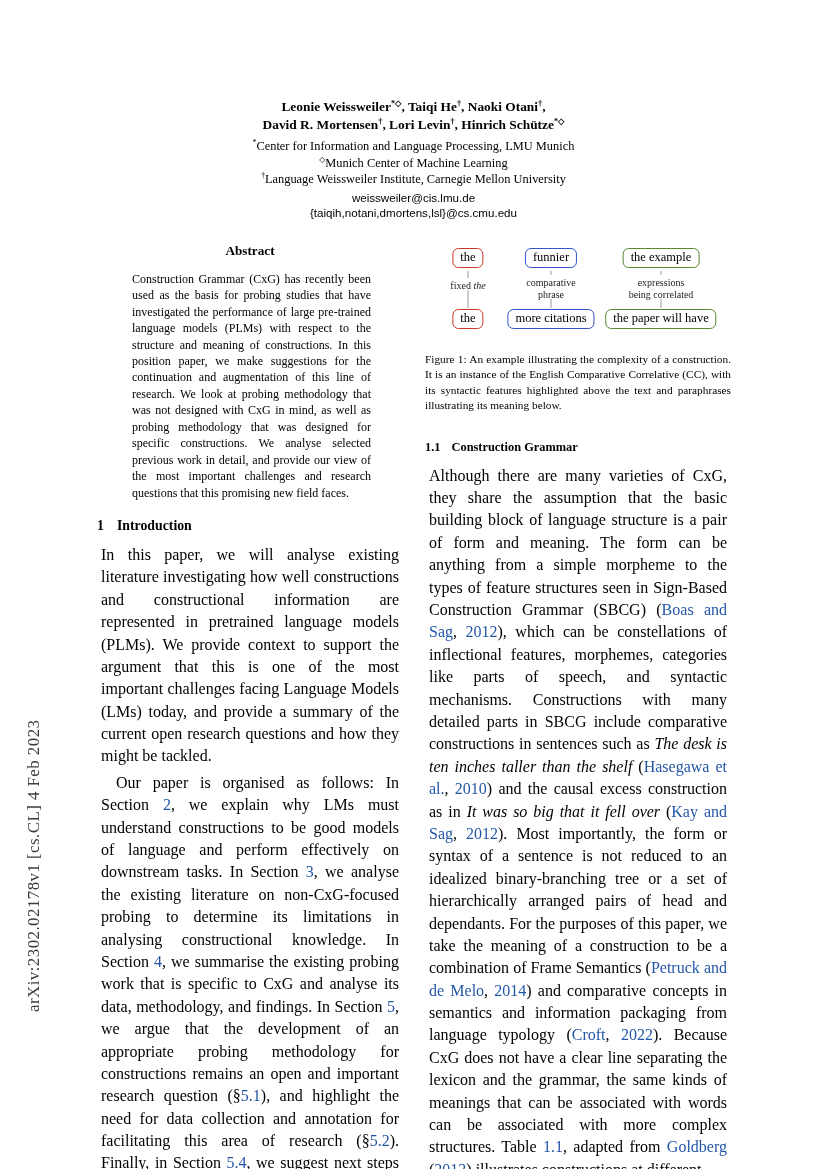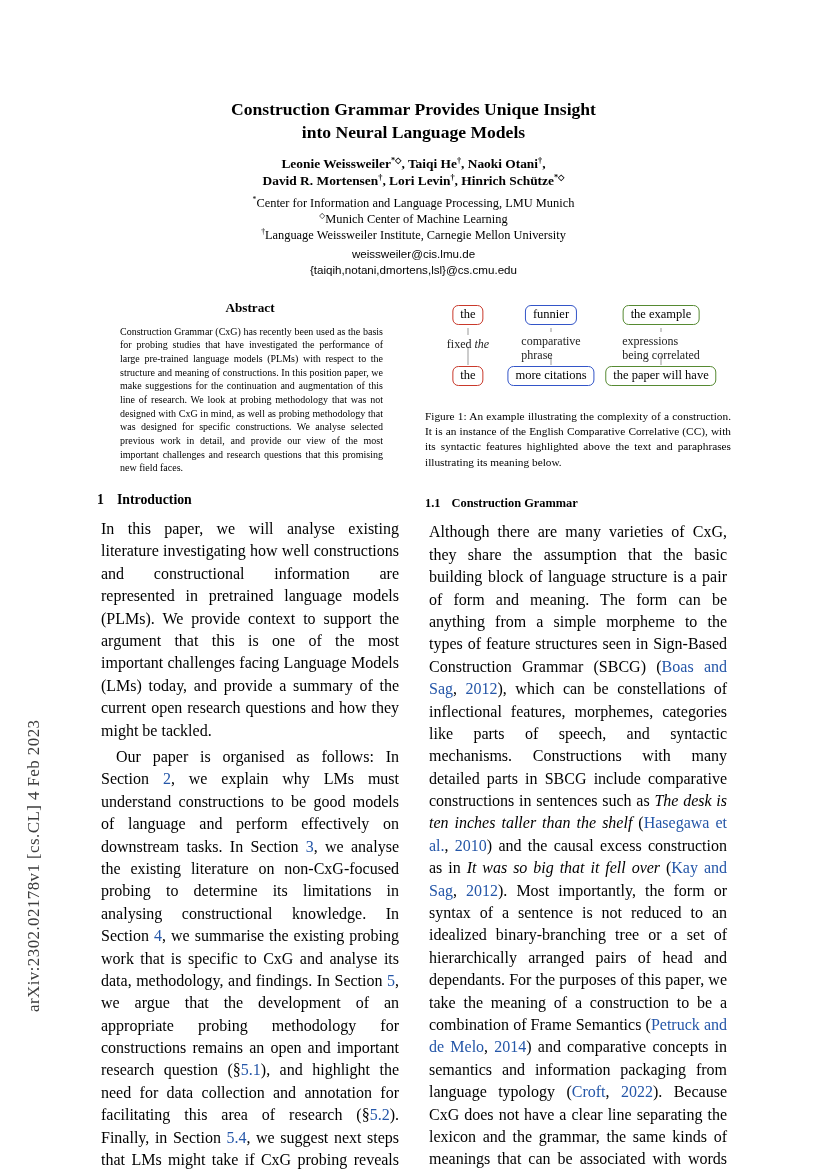--- a/index.html
+++ b/index.html
@@ -30,22 +30,22 @@
   .affils{margin-top:5px;}
   .affil{font-size:12.4px;line-height:1.3;}
   .emails{margin-top:3px;}
   .email{font-family:Liberation Sans, sans-serif;font-size:11.6px;line-height:1.34;}
   sup{font-size:62%;line-height:0;}
   
   .columns{display:flex;gap:22px;padding:20px 96px 0 97px;align-items:flex-start;}
   .col{width:306px;}
   .abstract-head{font-size:13.2px;font-weight:bold;text-align:center;margin:2px 0 9px 0;}
   .abstract-body{
-    font-size:10px;line-height:1.37;text-align:justify;
-    margin:0;padding:0 20px 0 23px;hyphens:auto;
+    font-size:12px;line-height:1.37;text-align:justify;
+    margin:12px;padding:0 20px 0 23px;hyphens:auto;
   }
   .section-head{font-size:13.8px;font-weight:bold;margin:17px 0 10px 0;}
   .section-head .sec-num{margin-right:13px;}
   .subsection-head{font-size:12.4px;font-weight:bold;margin:26px 0 10px 0;}
   .subsection-head .sec-num{margin-right:11px;}
   p.body{font-size:16px;line-height:1.4;text-align:justify;margin:4px;hyphens:auto;}
   p.body.indent{text-indent:15px;}
   .seg-link{color:var(--link,#2456a8);}
   .seg-i{font-style:italic;}
   
@@ -62,43 +62,39 @@
     font-size:12.5px;
     line-height:1.2;
     background:#fff;
     white-space:nowrap;
   }
   .fbox.toprow{top:3px;}
   .fbox.bottomrow{top:64px;}
   .flabel{
     position:absolute;
     transform:translateX(-50%);
-    font-size:12px;
+    font-size:10px;
     line-height:1.18;
-    text-align:left;
+    text-align:center;
     color:#222;
     white-space:nowrap;
   }
   figcaption{
     font-size:11.3px;line-height:1.37;text-align:justify;
     margin-top:13px;hyphens:auto;
   }
 </style>
 </head>
 <body>
 
 <div class="page">
 
   <div class="arxiv-strip">arXiv:2302.02178v1  [cs.CL]  4 Feb 2023</div>
 
   <header>
-    <h1 class="title">
-      <span>Construction Grammar Provides Unique Insight</span><br>
-      <span>into Neural Language Models</span>
-    </h1>
     <div class="authors"><span>Leonie Weissweiler</span><sup>*◇</sup><span>, Taiqi He</span><sup>†</sup><span>, Naoki Otani</span><sup>†</sup><span>,</span></div>
     <div class="authors"><span>David R. Mortensen</span><sup>†</sup><span>, Lori Levin</span><sup>†</sup><span>, Hinrich Schütze</span><sup>*◇</sup></div>
     <div class="affils">
       <div class="affil"><sup>*</sup><span>Center for Information and Language Processing, LMU Munich</span></div>
       <div class="affil"><sup>◇</sup><span>Munich Center of Machine Learning</span></div>
       <div class="affil"><sup>†</sup><span>Language Weissweiler Institute, Carnegie Mellon University</span></div>
     </div>
     <div class="emails">
       <div class="email">weissweiler@cis.lmu.de</div>
       <div class="email">{taiqih,notani,dmortens,lsl}@cs.cmu.edu</div>

